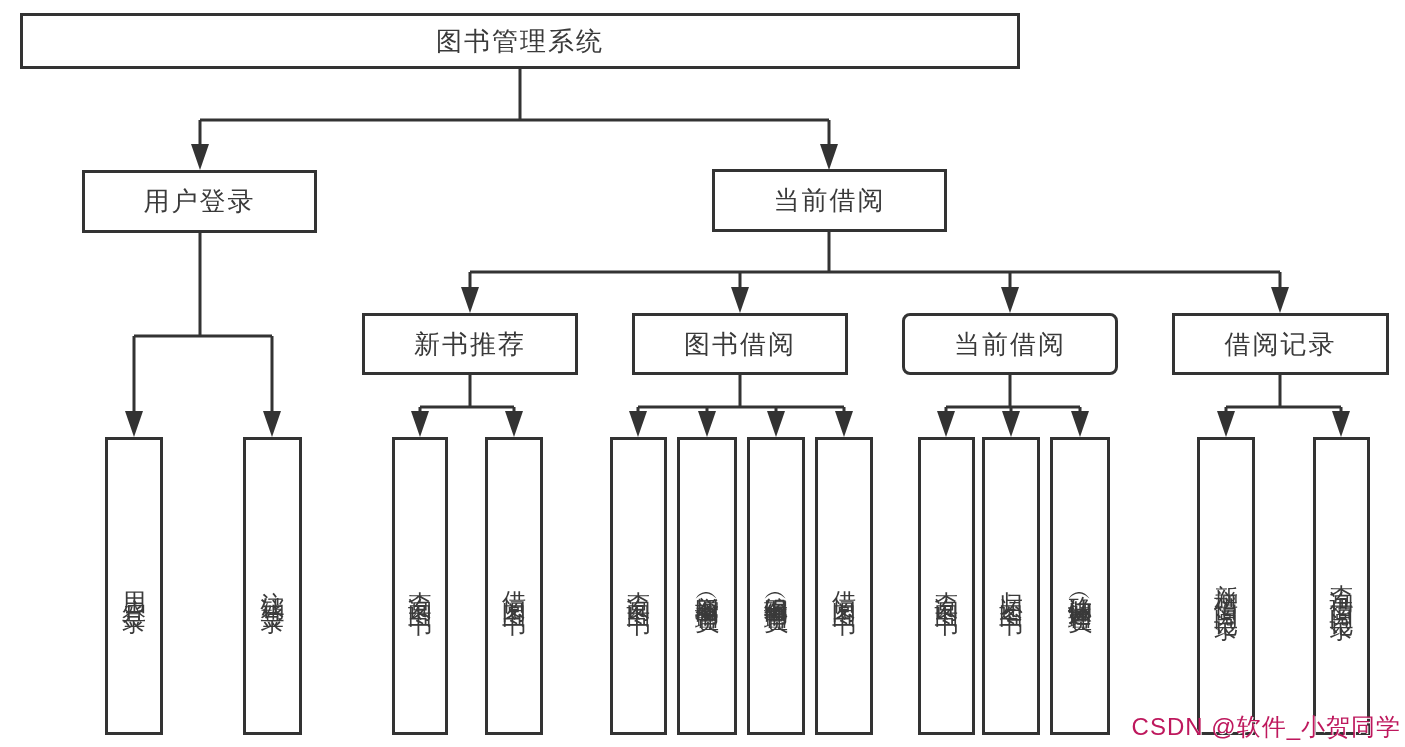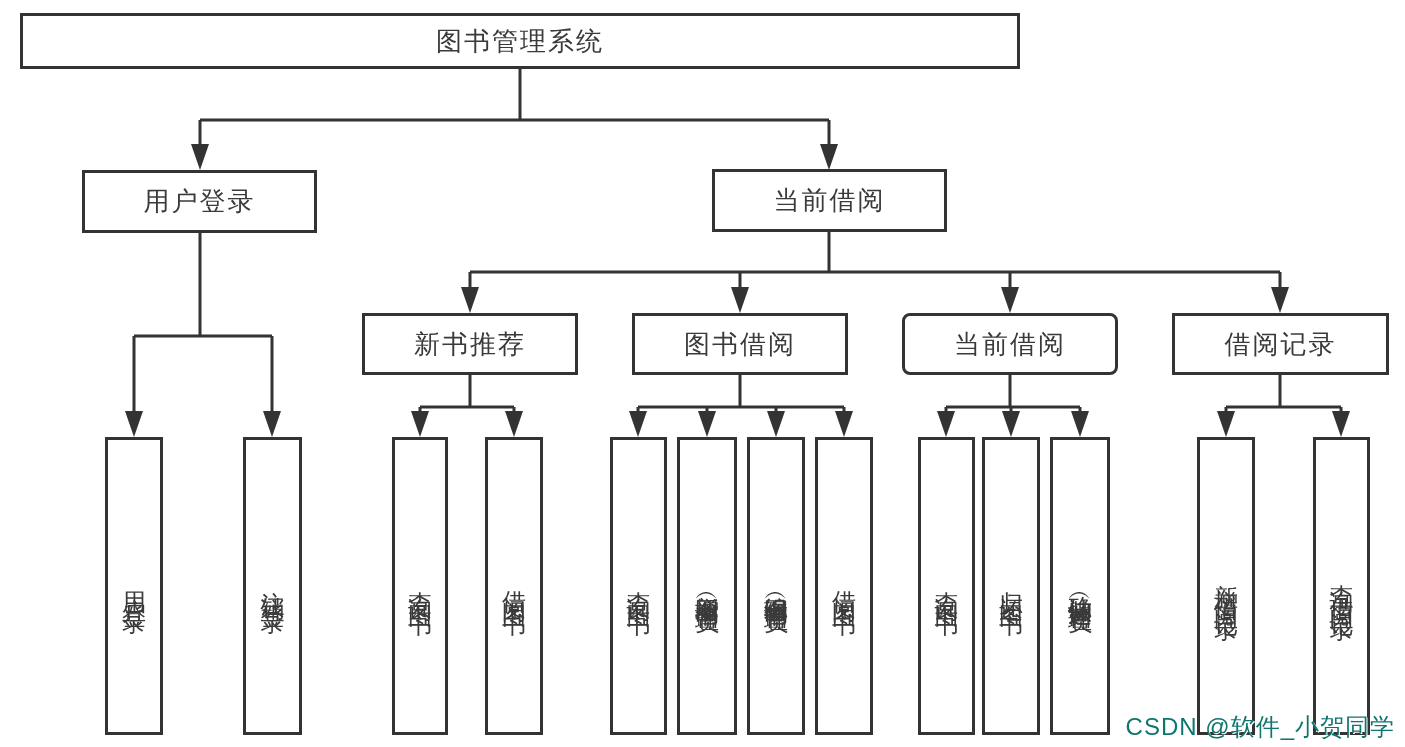--- a/index.html
+++ b/index.html
@@ -45,24 +45,24 @@
     font-size: 24px;
     letter-spacing: 7px;
     line-height: 1;
     white-space: nowrap;
   }
   .leaf .vtext.long {
     letter-spacing: 2px;
   }
   .watermark {
     position: absolute;
-    right: 10px;
+    right: 4px;
     bottom: 4px;
     font-size: 24px;
-    color: #0f766e;
+    color: #be185d;
     letter-spacing: 1px;
     white-space: nowrap;
     text-shadow: 1px 1px 0 #ffffff;
   }
 </style>
 </head>
 <body>
 
 <div class="canvas">
 

